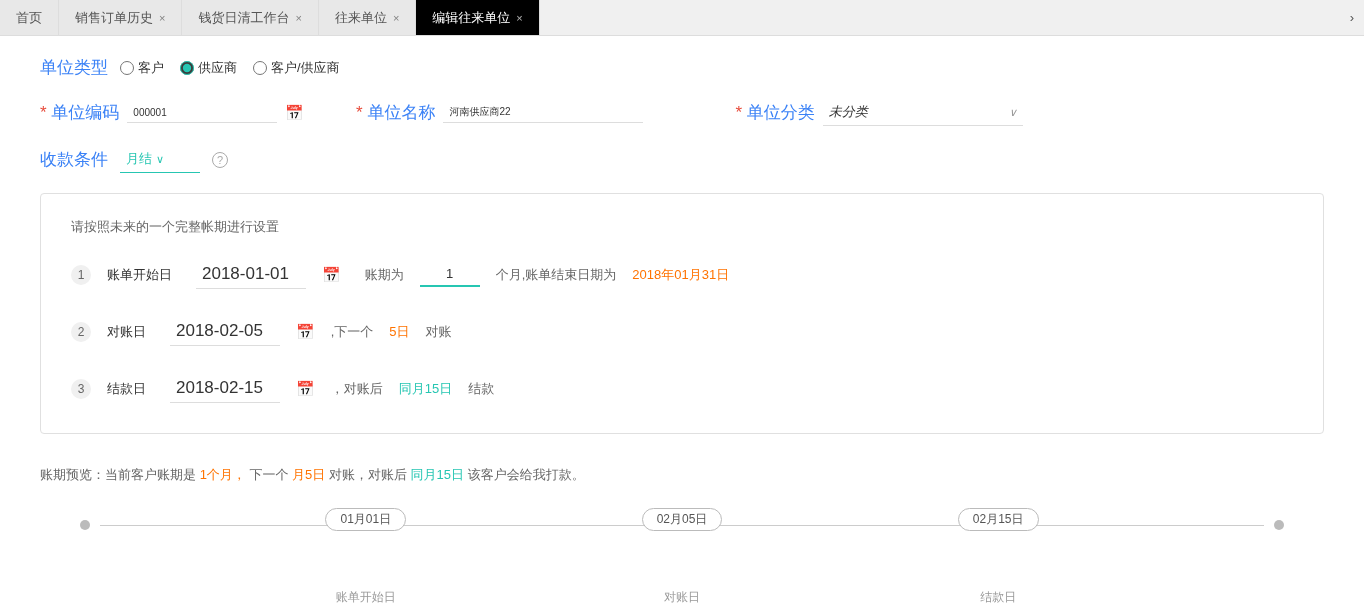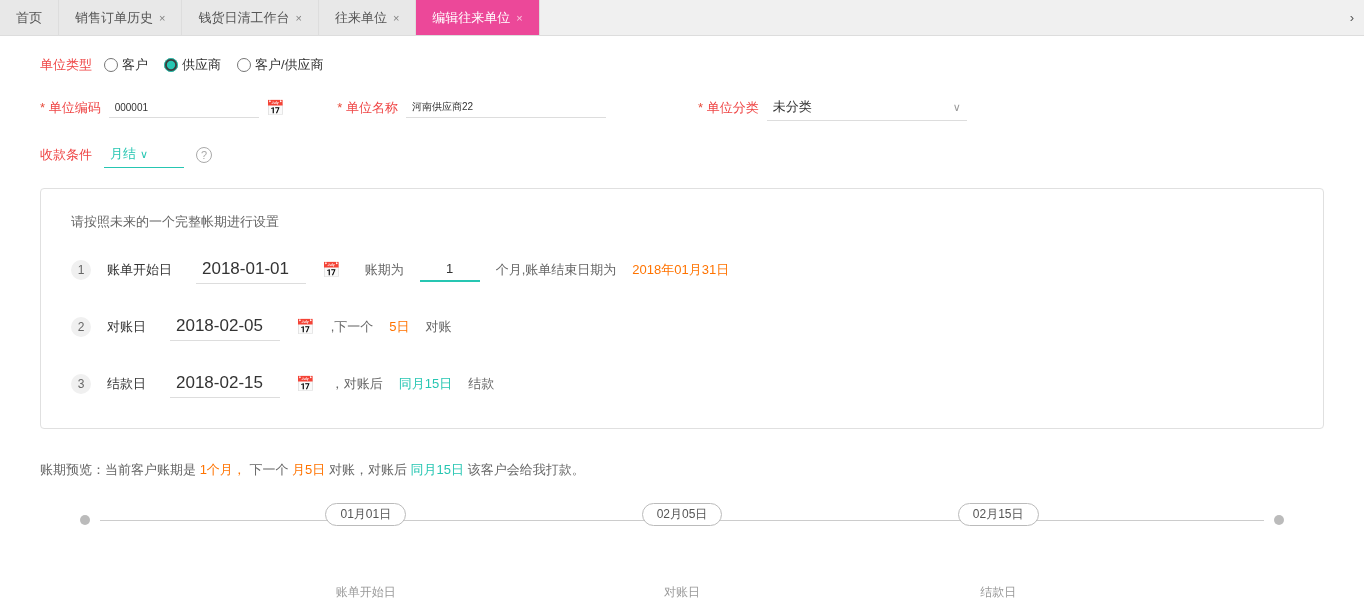--- a/index.html
+++ b/index.html
@@ -20,21 +20,21 @@
       padding: 0 16px;
       cursor: pointer;
       font-size: 13px;
       color: #555;
       background: #e8e8e8;
       border-right: 1px solid #ddd;
       gap: 6px;
       white-space: nowrap;
     }
     .tab.active {
-      background: #ec4899;
+      background: #000000;
       color: #fff;
       text-align: center;
     }
     .tab .close-icon {
       font-size: 11px;
       opacity: 0.7;
     }
     .tab-more {
       display: flex;
       align-items: center;
@@ -53,22 +53,22 @@
 
     
     .form-row {
       display: flex;
       align-items: center;
       margin-bottom: 20px;
       gap: 12px;
     }
 
     .form-label {
-      color: #ef4444;
-      font-size: 13px;
+      color: #3b82f6;
+      font-size: 17px;
       white-space: nowrap;
     }
     .form-label.required::before {
       content: '* ';
       color: #e74c3c;
     }
 
     .radio-group {
       display: flex;
       gap: 16px;
@@ -298,21 +298,21 @@
       <span class="form-label required">单位编码</span>
       <input type="text" class="form-input" style="width: 120px;" value="000001">
       <span class="icon-calendar">📅</span>
     </div>
     <div class="form-field">
       <span class="form-label required">单位名称</span>
       <input type="text" class="form-input" style="width: 200px;" value="河南供应商22">
     </div>
     <div class="form-field" style="margin-left:40px;">
       <span class="form-label required">单位分类</span>
-      <div class="dropdown-plain" style="min-width:200px;">
+      <div class="dropdown-plain" style="min-width:200px;font-style:italic;">
         <span class="dropdown-plain-value">未分类</span>
         <span class="dropdown-plain-chevron">∨</span>
       </div>
     </div>
   </div>
 
   <div class="form-row">
     <span class="form-label">收款条件</span>
     <div class="dropdown-select">
       <span class="value">月结</span>

